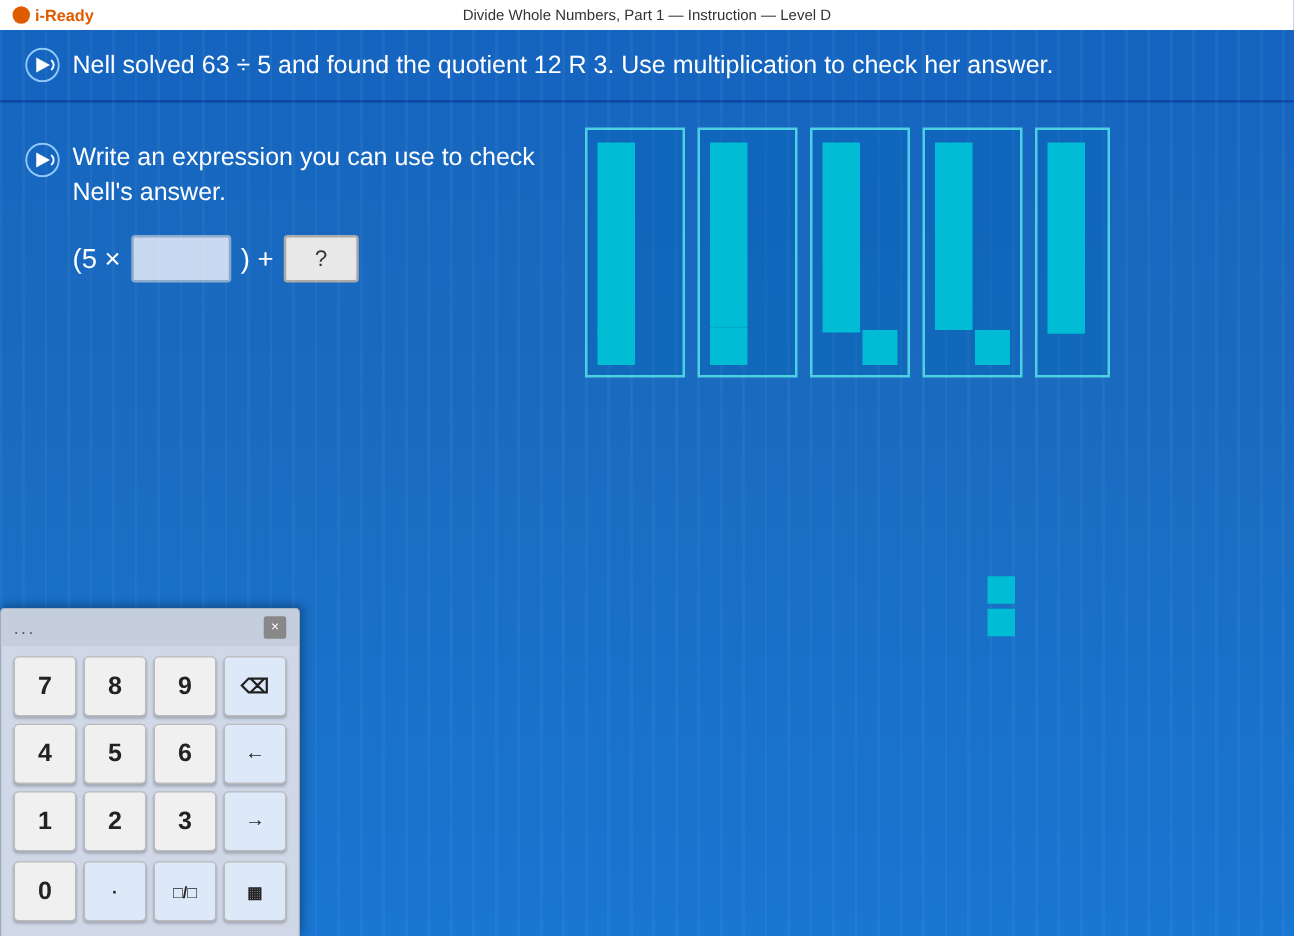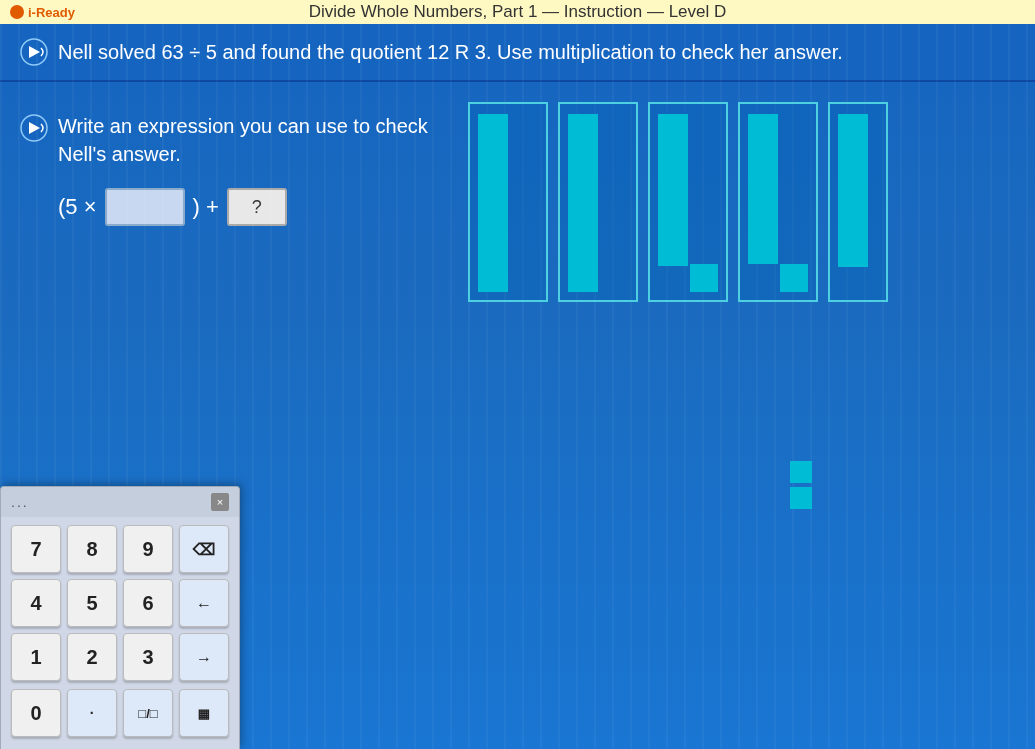--- a/index.html
+++ b/index.html
@@ -10,21 +10,21 @@
       overflow: hidden;
       font-family: Arial, sans-serif;
       background: #1a5fa8;
       position: relative;
     }
 
     
     #top-bar {
       width: 100%;
       height: 24px;
-      background: #fef9c3;
+      background: #ffffff;
       display: flex;
       align-items: center;
       justify-content: space-between;
       padding: 0 10px;
       position: relative;
       z-index: 10;
     }
 
     #logo {
       display: flex;
@@ -37,21 +37,21 @@
 
     #logo-icon {
       width: 14px;
       height: 14px;
       background: #e05a00;
       border-radius: 50%;
       position: relative;
     }
 
     #page-title-bar {
-      font-size: 17px;
+      font-size: 12px;
       color: #333;
       position: absolute;
       left: 50%;
       transform: translateX(-50%);
     }
 
     
     #main-content {
       width: 100%;
       height: 725px;

